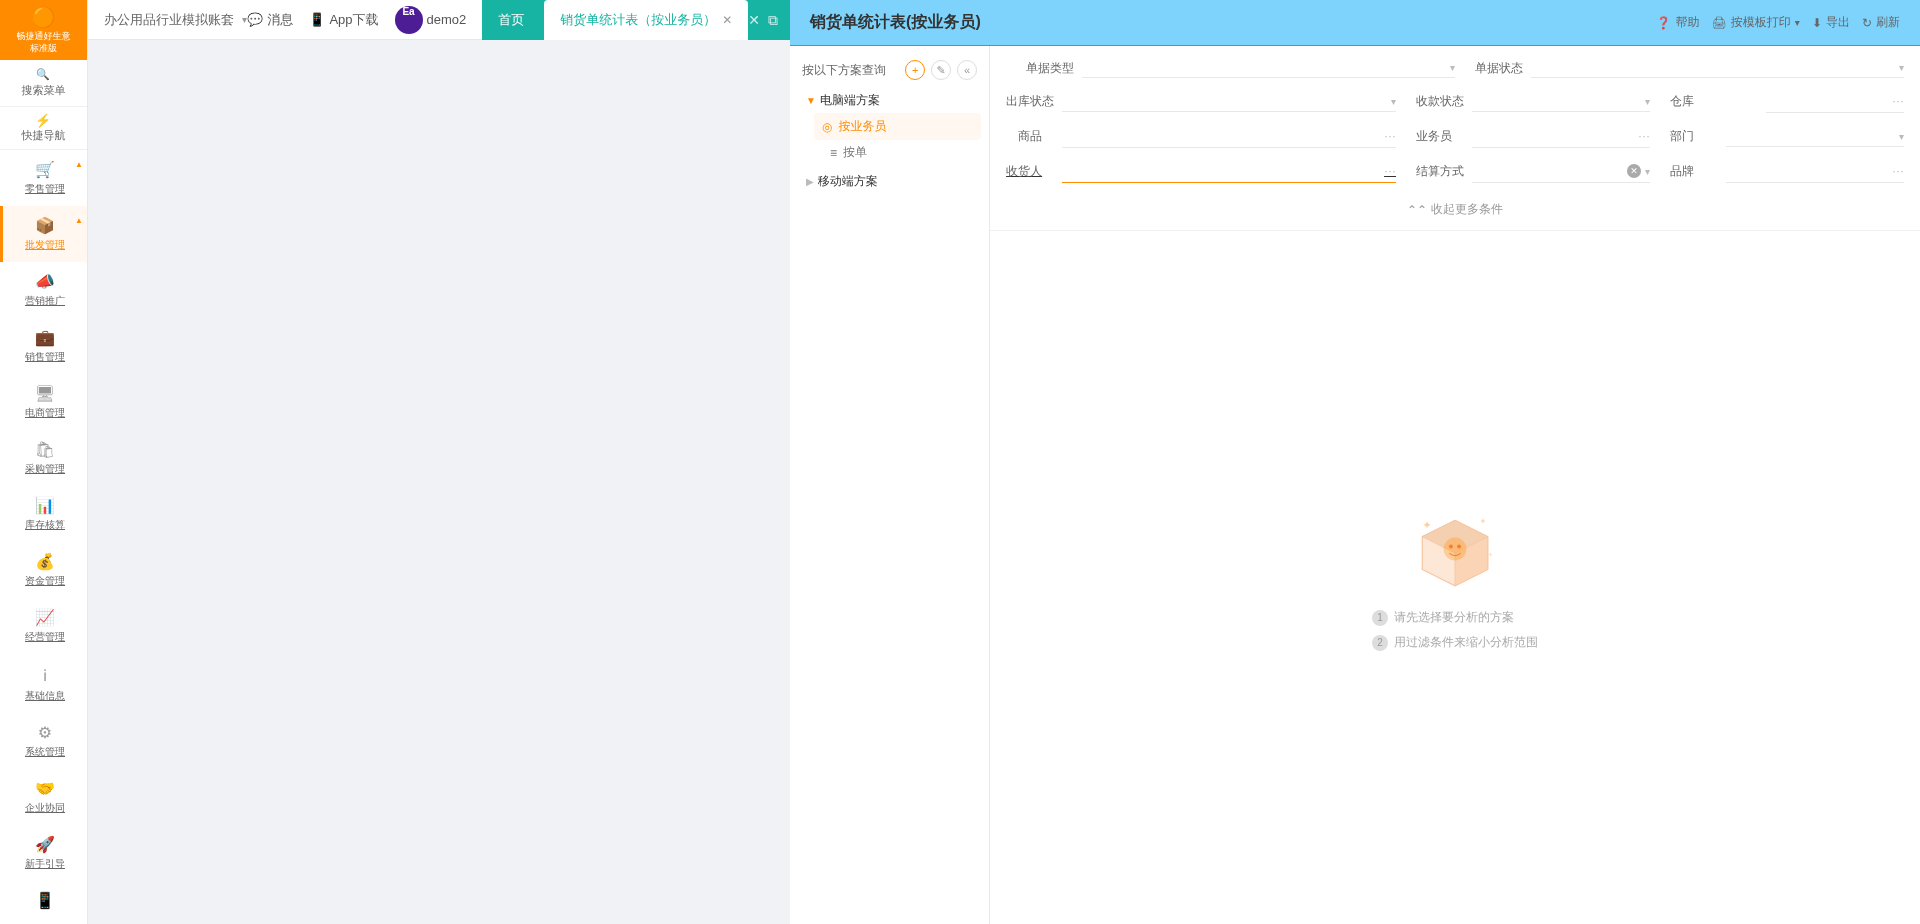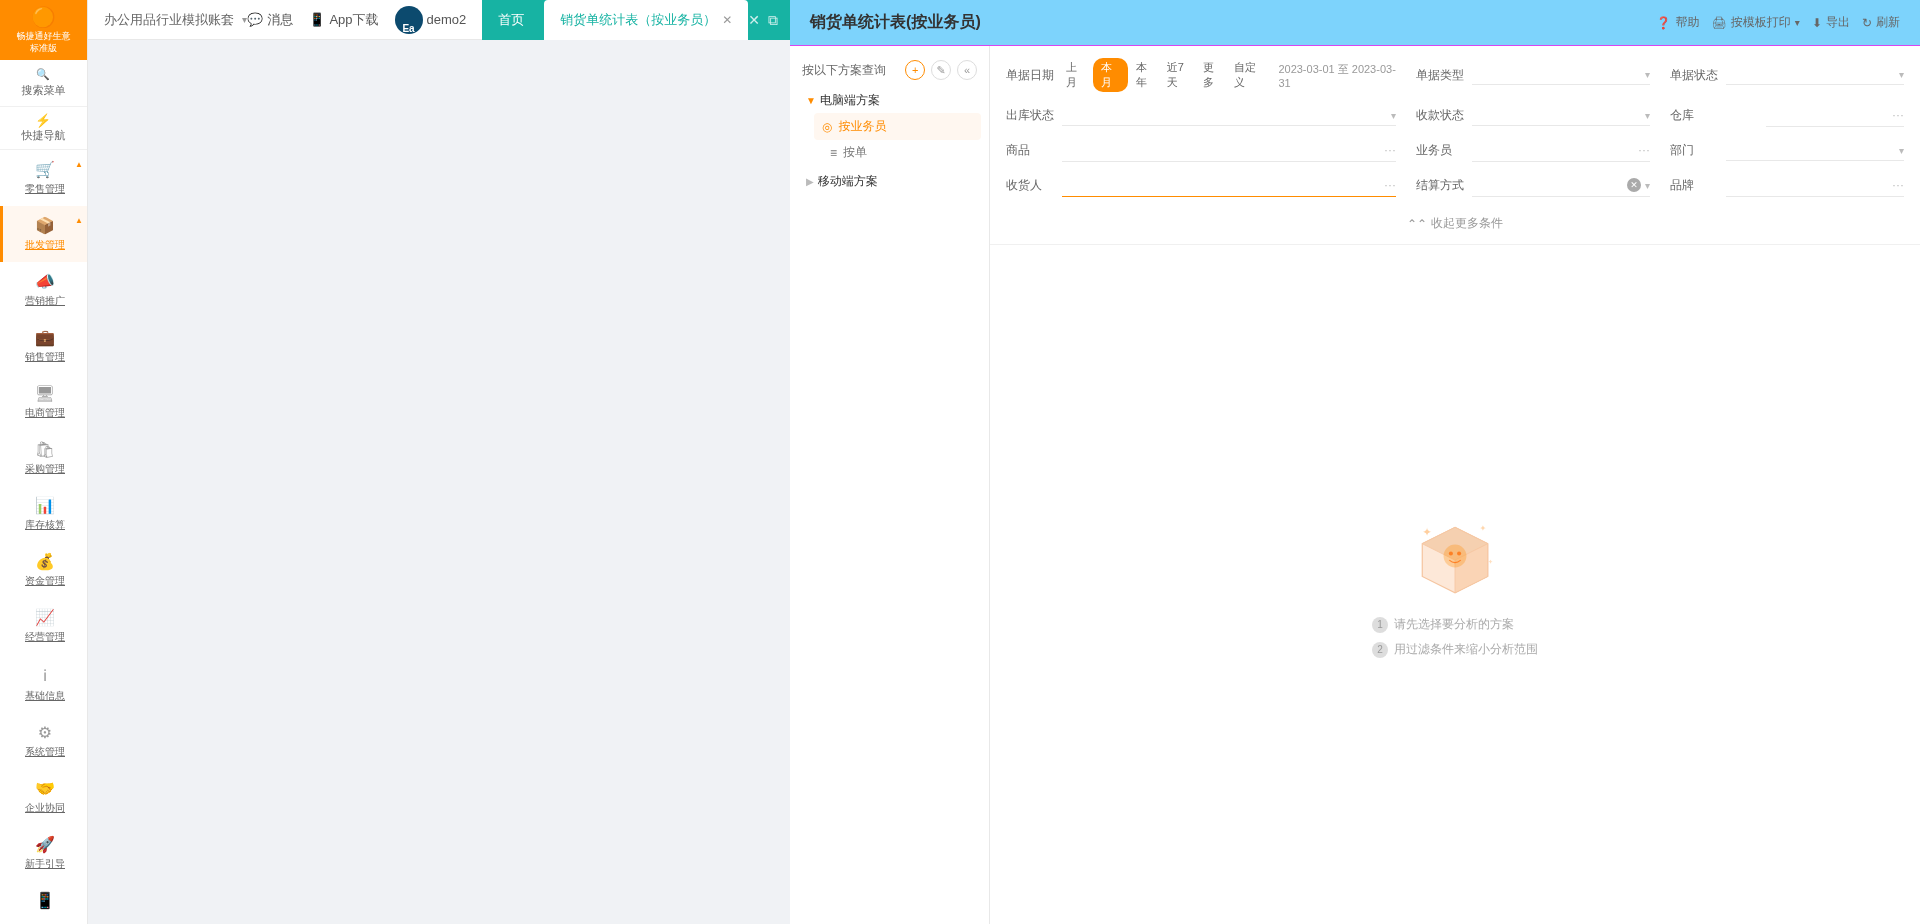--- a/index.html
+++ b/index.html
@@ -21,21 +21,21 @@
 
     
     .main { flex: 1; display: flex; flex-direction: row; overflow: hidden; }
 
     
     .top-nav { height: 40px; background: #fff; display: flex; align-items: center; justify-content: space-between; padding: 0 16px; border-bottom: 1px solid #e8e8e8; flex-shrink: 0; }
     .top-nav-left { display: flex; align-items: center; gap: 8px; color: #666; font-size: 13px; }
     .top-nav-left .dropdown-arrow { color: #999; font-size: 10px; cursor: pointer; }
     .top-nav-right { display: flex; align-items: center; gap: 16px; font-size: 13px; color: #555; }
     .top-nav-right .nav-action { display: flex; align-items: center; gap: 4px; cursor: pointer; }
-    .avatar { width: 28px; height: 28px; border-radius: 50%; background: #0c4a6e; display: flex; align-items: flex-end; justify-content: center; color: #fff; font-size: 11px; overflow: hidden; }
+    .avatar { width: 28px; height: 28px; border-radius: 50%; background: #4c1d95; display: flex; align-items: flex-start; justify-content: center; color: #fff; font-size: 11px; overflow: hidden; }
 
     
     .tabs-bar { height: 40px; background: #17b3a3; display: flex; align-items: center; padding: 0 0; flex-shrink: 0; }
     .tab-item { display: flex; align-items: center; gap: 6px; padding: 10px 16px; height: 40px; font-size: 13px; color: rgba(255,255,255,0.8); cursor: pointer; position: relative; }
     .tab-item.home { color: #fff; font-weight: 500; }
     .tab-item.active-tab { background: #fff; color: #17b3a3; font-weight: 500; border-radius: 4px 4px 0 0; margin-left: 4px; }
     .tab-close { font-size: 12px; color: #999; cursor: pointer; display: flex; align-items: center; }
     .tabs-bar-right { margin-left: auto; display: flex; align-items: center; gap: 8px; padding-right: 12px; }
     .tabs-bar-right .icon-btn { color: rgba(255,255,255,0.8); cursor: pointer; font-size: 14px; }
 
@@ -283,34 +283,20 @@
         </div>
       </div>
 
       <div class="filter-main">
         <div style="display:flex;flex:1;flex-direction:column;overflow:hidden;">
           <div style="display:flex;flex-direction:row;">
             <div style="flex:1;">
               <div class="filter-form">
 
                 <div class="filter-row">
-                  <div class="filter-field" style="flex:2;">
-                    <span class="filter-label">单据日期</span>
-                    <div style="display:flex;align-items:center;gap:4px;flex:1;">
-                      <div class="date-tabs">
-                        <span class="date-tab">上月</span>
-                        <span class="date-tab active">本月</span>
-                        <span class="date-tab">本年</span>
-                        <span class="date-tab">近7天</span>
-                        <span class="date-tab">更多</span>
-                        <span class="date-tab">自定义</span>
-                      </div>
-                      <span class="date-range">2023-03-01 至 2023-03-31</span>
-                    </div>
-                  </div>
                   <div class="filter-divider"></div>
                   <div class="filter-field" style="flex:1.2;">
                     <span class="filter-label">单据类型</span>
                     <div class="filter-input">
                       <span></span>
                       <span class="arrow">▾</span>
                     </div>
                   </div>
                   <div class="filter-divider"></div>
                   <div class="filter-field" style="flex:1.2;">
@@ -342,21 +328,21 @@
                   <div class="filter-field" style="flex:1.2;gap:40px;">
                     <span class="filter-label">仓库</span>
                     <div class="filter-input">
                       <span></span>
                       <span class="dots">···</span>
                     </div>
                   </div>
                 </div>
 
                 <div class="filter-row">
-                  <div class="filter-field" style="flex:2;">
+                  <div class="filter-field" style="flex:2;text-align:center;">
                     <span class="filter-label">商品</span>
                     <div class="filter-input">
                       <span></span>
                       <span class="dots">···</span>
                     </div>
                   </div>
                   <div class="filter-divider"></div>
                   <div class="filter-field" style="flex:1.2;">
                     <span class="filter-label">业务员</span>
                     <div class="filter-input">
@@ -368,21 +354,21 @@
                   <div class="filter-field" style="flex:1.2;">
                     <span class="filter-label">部门</span>
                     <div class="filter-input">
                       <span></span>
                       <span class="arrow">▾</span>
                     </div>
                   </div>
                 </div>
 
                 <div class="filter-row">
-                  <div class="filter-field" style="flex:2;">
+                  <div class="filter-field" style="flex:2;text-decoration:underline;">
                     <span class="filter-label">收货人</span>
                     <div class="filter-input active-field">
                       <span></span>
                       <span class="dots">···</span>
                     </div>
                   </div>
                   <div class="filter-divider"></div>
                   <div class="filter-field" style="flex:1.2;">
                     <span class="filter-label">结算方式</span>
                     <div class="filter-input">

